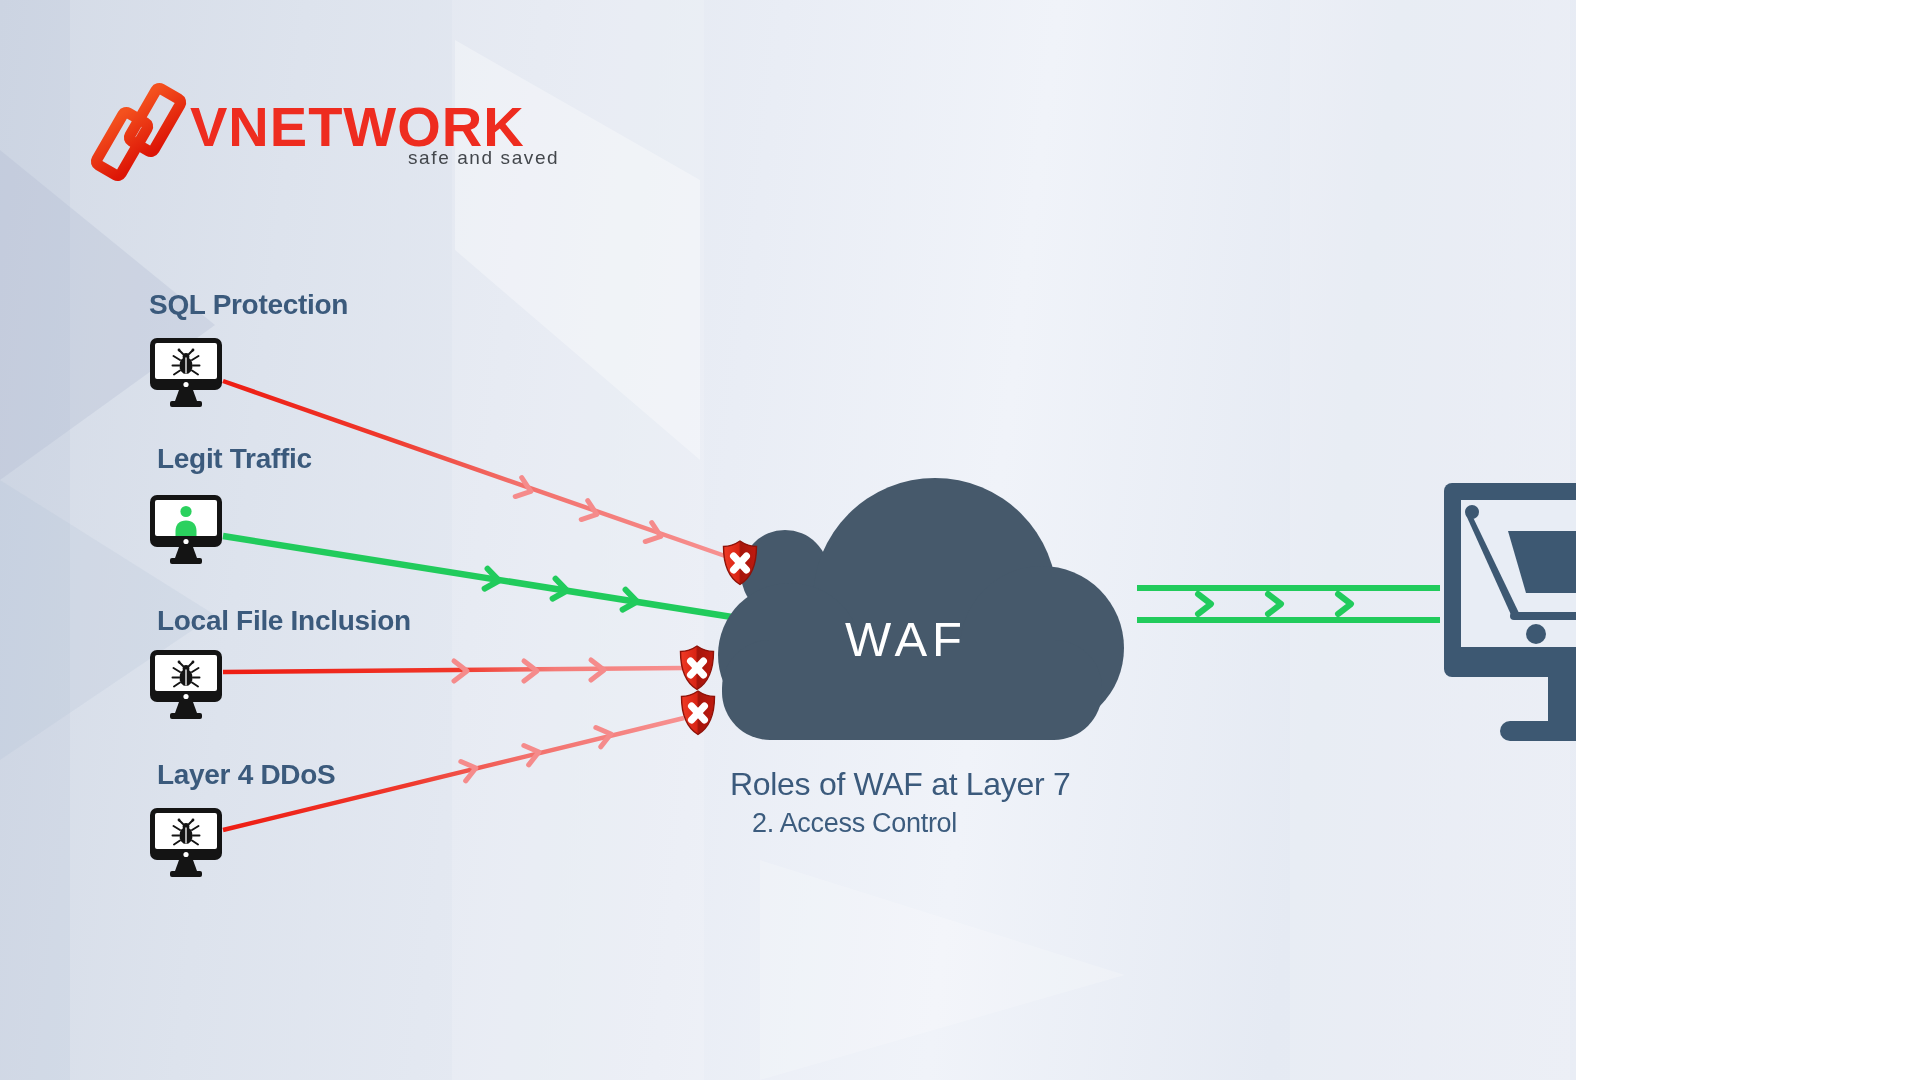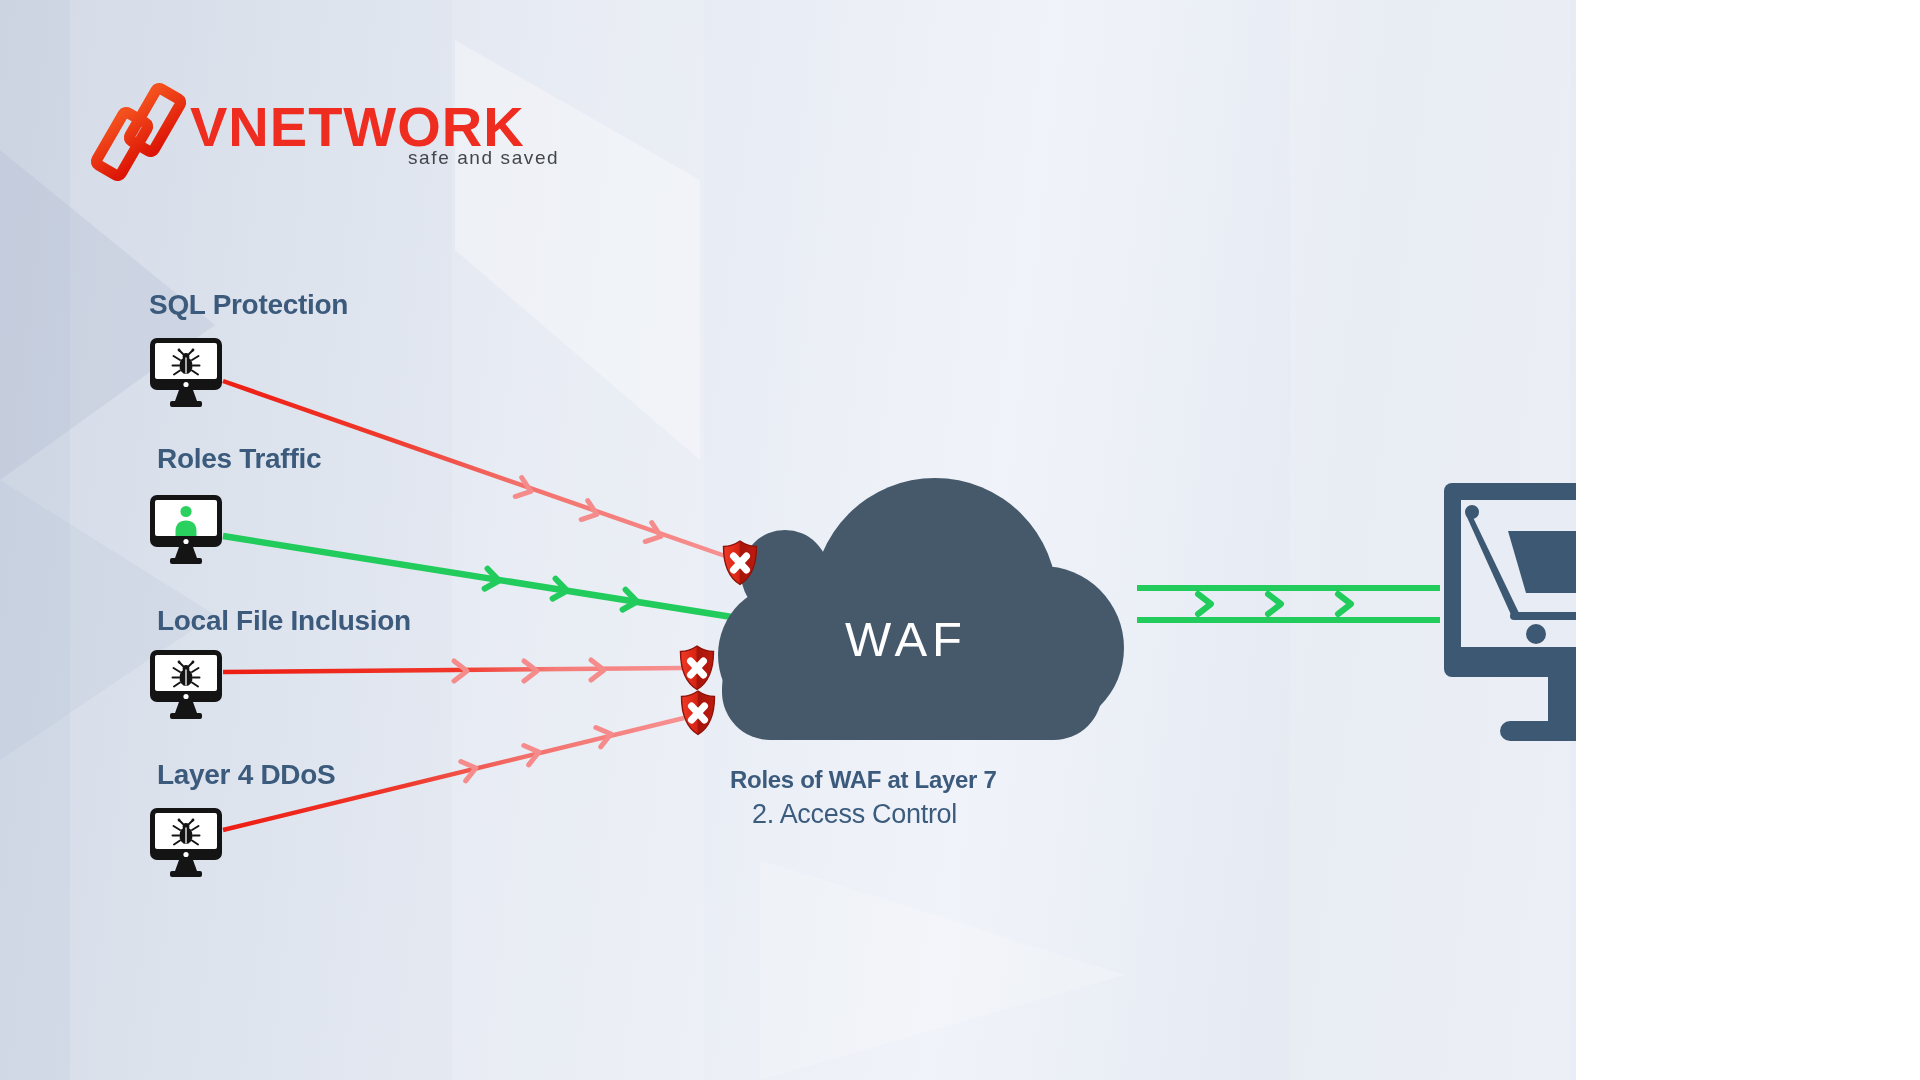--- a/index.html
+++ b/index.html
@@ -11,21 +11,21 @@
   svg.layer{position:absolute;left:0;top:0;}
   .brand-name{position:absolute;left:190px;top:94px;font-size:56px;font-weight:bold;color:#ee2c1f;letter-spacing:1px;}
   .brand-tagline{position:absolute;left:408px;top:147px;font-size:19px;color:#43474c;letter-spacing:1.6px;}
   .src-label{position:absolute;font-size:28px;font-weight:bold;color:#3b5a7c;letter-spacing:-0.3px;white-space:nowrap;}
   #lbl-0{left:149px;top:289px}
   #lbl-1{left:157px;top:443px}
   #lbl-2{left:157px;top:605px}
   #lbl-3{left:157px;top:759px}
   .waf-label{position:absolute;left:845px;top:611px;font-size:49px;color:#ffffff;letter-spacing:5px;}
   .roles{position:absolute;left:730px;top:766px;color:#3c5c7e;}
-  .roles-title{font-size:24px;font-weight:bold;letter-spacing:-0.3px;color:#3b5a7c;}
+  .roles-title{font-size:32px;font-weight:normal;letter-spacing:-0.3px;color:#3b5a7c;}
   .roles-item{font-size:27px;line-height:40px;margin-left:22px;letter-spacing:-0.3px;white-space:nowrap;}
   .roles-item:first-of-type{margin-top:5px;}
 </style>
 </head>
 <body>
 
 <div class="stage">
 
 <svg class="layer" width="1920" height="1080" viewBox="0 0 1920 1080">
   <defs>
@@ -205,21 +205,21 @@
   <g transform="translate(100,88)" fill="none" stroke="url(#logog)" stroke-width="11">
     <rect x="8" y="26" width="28" height="60" rx="4" transform="rotate(30 22 56)"></rect>
     <rect x="41" y="2" width="28" height="60" rx="4" transform="rotate(30 55 32)"></rect>
   </g>
 </svg>
 
 <div class="brand-name">VNETWORK</div>
 <div class="brand-tagline">safe and saved</div>
 
 <div class="src-label" id="lbl-0">SQL Protection</div>
-<div class="src-label" id="lbl-1">Roles Traffic</div>
+<div class="src-label" id="lbl-1">Legit Traffic</div>
 <div class="src-label" id="lbl-2">Local File Inclusion</div>
 <div class="src-label" id="lbl-3">Layer 4 DDoS</div>
 
 <div class="waf-label">WAF</div>
 
 <div class="roles">
   <div class="roles-title">Roles of WAF at Layer 7</div>
   <div class="roles-item">2. Access Control</div>
 </div>
 

